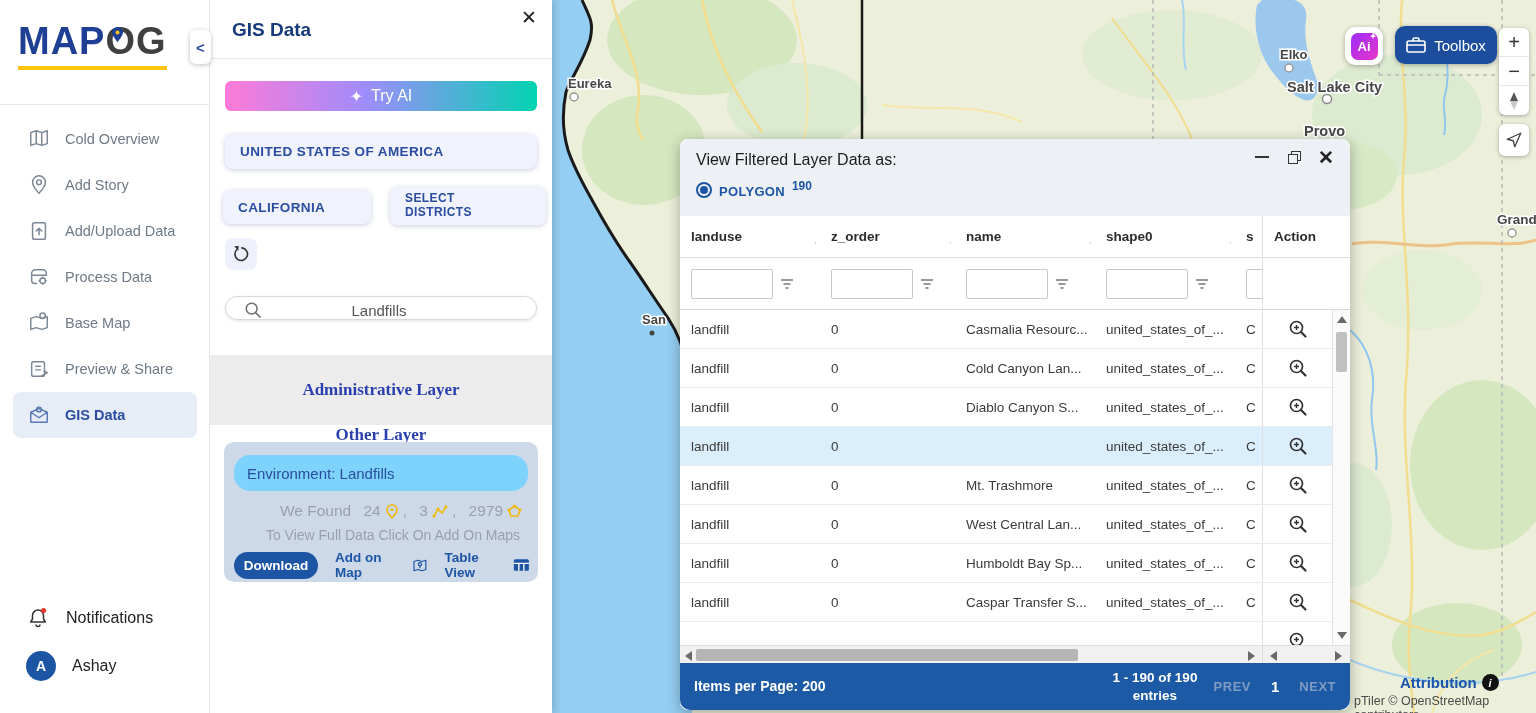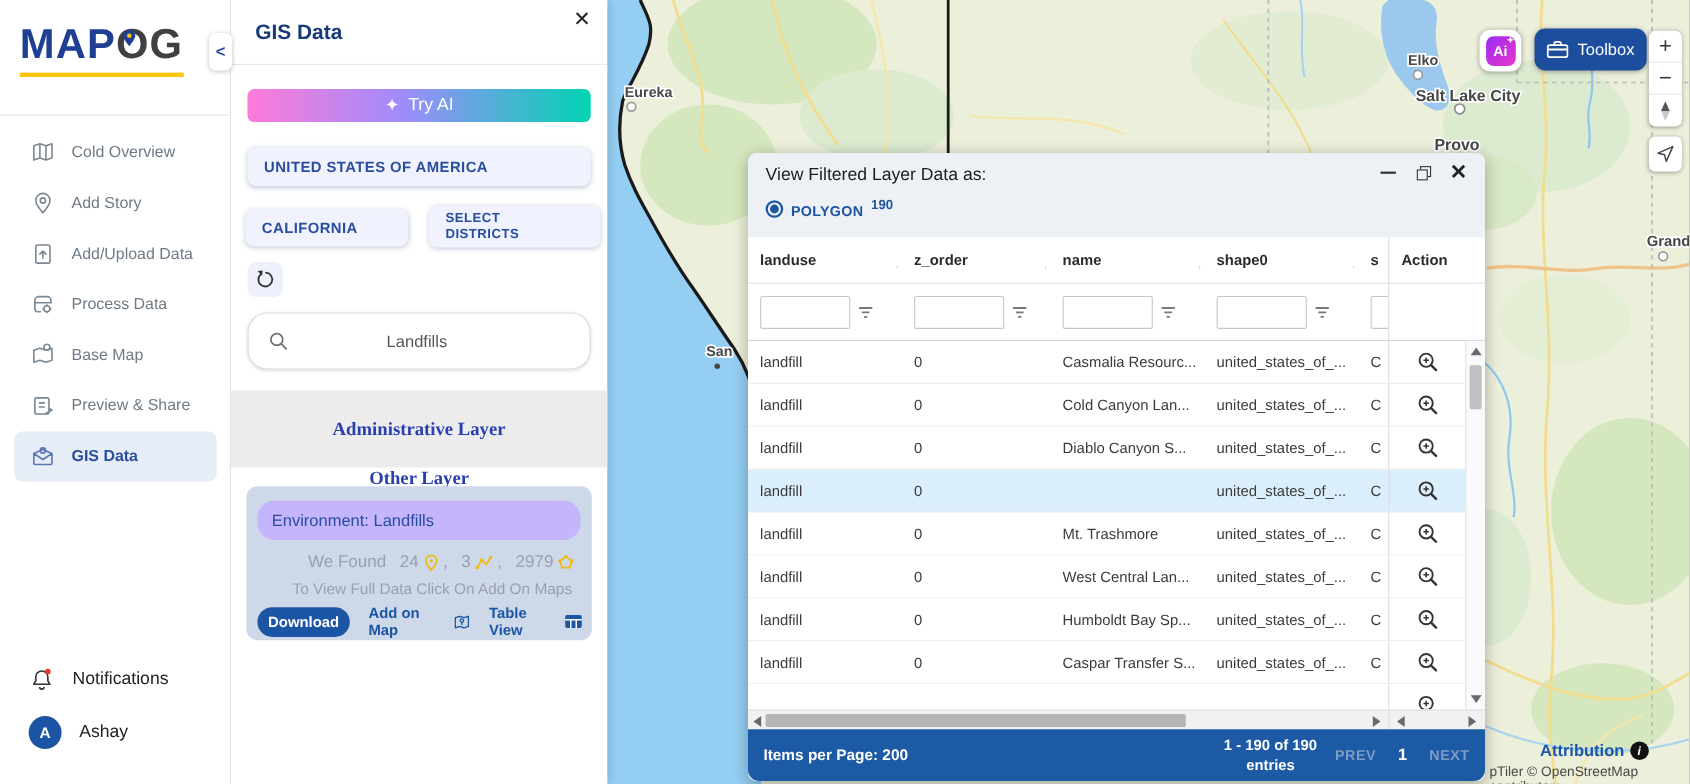--- a/index.html
+++ b/index.html
@@ -37,28 +37,28 @@
   .panel-divider { position:absolute; left:0; top:58px; width:342px; height:1px; background:#e8e8e8; }
   .try-ai { position:absolute; left:15px; top:81px; width:312px; height:30px; border-radius:6px;
             background:linear-gradient(90deg,#fd7bd8 0%,#9f8cfb 45%,#02d3b2 100%);
             color:#fff; font-size:16px; display:flex; align-items:center; justify-content:center; gap:8px; cursor:pointer; }
   .chip-btn { position:absolute; background:#f0f3fd; box-shadow:0 1px 5px rgba(40,60,120,.25); border-radius:8px;
               color:#2a4da0; font-weight:bold; font-size:13.5px; letter-spacing:.4px; display:flex; align-items:center; cursor:pointer; }
   .btn-us { left:15px; top:134px; width:312px; height:35px; padding-left:15px; }
   .btn-ca { left:13px; top:190px; width:148px; height:34px; padding-left:15px; }
   .btn-sd { left:180px; top:187px; width:156px; height:38px; padding-left:15px; flex-direction:column; align-items:flex-start; justify-content:center; font-size:12px; line-height:1.15; }
   .btn-undo { left:15px; top:238px; width:32px; height:32px; justify-content:center; box-shadow:none; background:#eef1fb; }
-  .search-box { position:absolute; left:15px; top:284px; width:312px; height:52px; border:1px solid #d9d9d9; border-radius:18px;
-                box-shadow:0 1px 3px rgba(0,0,0,.12); display:flex; align-items:center; }
+  .search-box { position:absolute; left:15px; top:296px; width:312px; height:24px; border:1px solid #d9d9d9; border-radius:18px;
+                box-shadow:0 1px 3px rgba(0,0,0,.12); display:flex; align-items:flex-end; }
   .search-box svg { margin-left:18px; }
   .search-input { border:none; outline:none; flex:1; text-align:center; font-size:15px; color:#555; font-family:"Liberation Sans",sans-serif; background:transparent; margin-right:40px; }
   .layer-band { position:absolute; left:0; top:355px; width:342px; height:70px; background:#ececec; text-align:center; }
   .layer-link { display:block; color:#2a3fb0; font-weight:bold; font-size:17px; margin-top:25px; cursor:pointer;font-family:Liberation Serif, serif; }
   .result-card { position:absolute; left:14px; top:442px; width:314px; height:140px; background:#cdd9e9; border-radius:10px; }
-  .card-input { position:absolute; left:10px; top:13px; width:294px; height:36px; background:#c4b5fd; border-radius:16px;
+  .card-input { position:absolute; left:10px; top:13px; width:294px; height:36px; background:#7dd3fc; border-radius:16px;
                 display:flex; align-items:center; padding-left:13px; color:#2a4da0; font-size:15px; }
   .card-stats { position:absolute; left:0; top:60px; width:314px; text-align:center; color:#9aa0ab; font-size:15.5px;
                 display:flex; align-items:center; justify-content:center; gap:4px;margin-left:20px; }
   .card-hint { position:absolute; left:0; top:85px; width:314px; text-align:center; color:#9aa0ab; font-size:14px;margin-left:12px; }
   .card-actions { position:absolute; left:10px; top:108px; width:296px; display:flex; align-items:center; }
   .dl-btn { width:90px; height:27px; background:#1d55a5; border-radius:15px; color:#fff; font-size:13.5px; font-weight:bold;
             display:flex; align-items:center; justify-content:center; cursor:pointer; }
   .link-btn { display:flex; align-items:center; gap:5px; color:#1d55a5; font-size:13.5px; font-weight:bold; cursor:pointer; margin-left:17px; }
 
   

